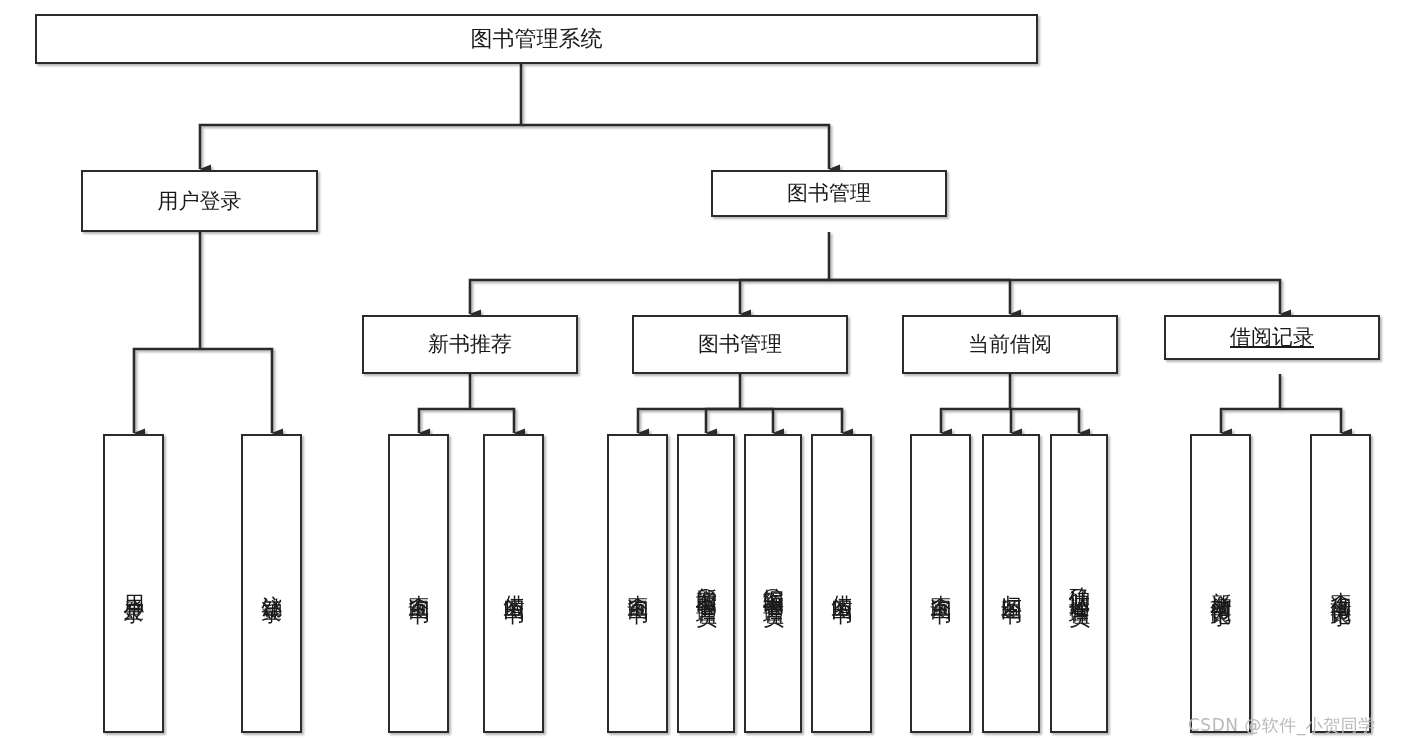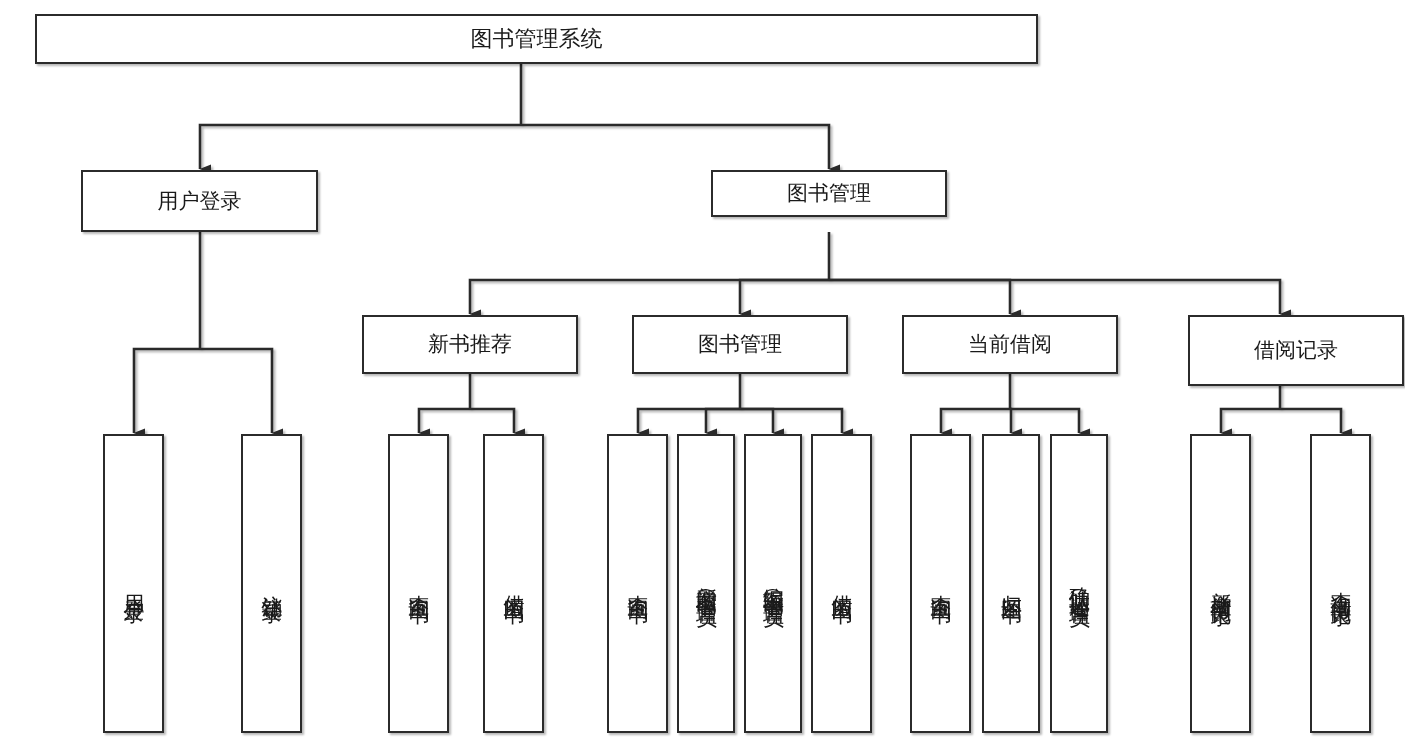--- a/index.html
+++ b/index.html
@@ -130,21 +130,21 @@
       </div>
       <div class="node horiz" style="left: 362px; top: 315px; width: 216px; height: 59px;">
         <span class="lbl">新书推荐</span>
       </div>
       <div class="node horiz" style="left: 632px; top: 315px; width: 216px; height: 59px;">
         <span class="lbl">图书管理</span>
       </div>
       <div class="node horiz" style="left: 902px; top: 315px; width: 216px; height: 59px; justify-content: center;">
         <span class="lbl">当前借阅</span>
       </div>
-      <div class="node horiz" style="left: 1188px; top: 315px; width: 216px; height: 71px;">
+      <div class="node horiz" style="left: 1164px; top: 315px; width: 216px; height: 45px; text-decoration: underline;">
         <span class="lbl">借阅记录</span>
       </div>
       <div class="node vert" style="left: 103px; top: 434px; width: 61px; height: 299px;">
         <span class="lbl">用户登录</span>
       </div>
       <div class="node vert" style="left: 241px; top: 434px; width: 61px; height: 299px;">
         <span class="lbl">注销登录</span>
       </div>
       <div class="node vert" style="left: 388px; top: 434px; width: 61px; height: 299px;">
         <span class="lbl">查询图书</span>
@@ -174,13 +174,14 @@
         <span class="lbl">确认归还（管理员）</span>
       </div>
       <div class="node vert" style="left: 1190px; top: 434px; width: 61px; height: 299px;">
         <span class="lbl">新增借阅记录</span>
       </div>
       <div class="node vert" style="left: 1310px; top: 434px; width: 61px; height: 299px;">
         <span class="lbl">查询借阅记录</span>
       </div>
     </div>
 
+  <div class="watermark">CSDN @软件_小贺同学</div>
 </div>
 
 </body></html>

